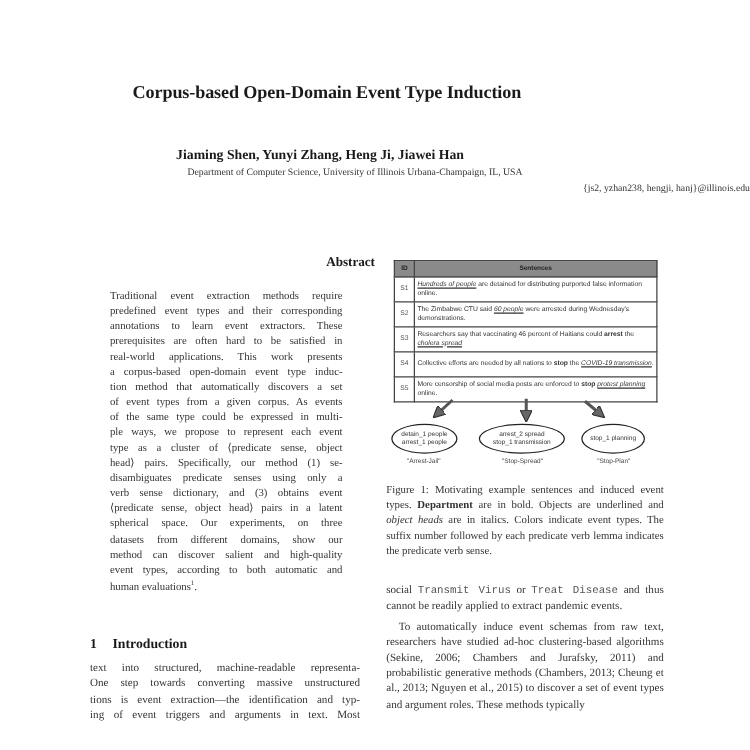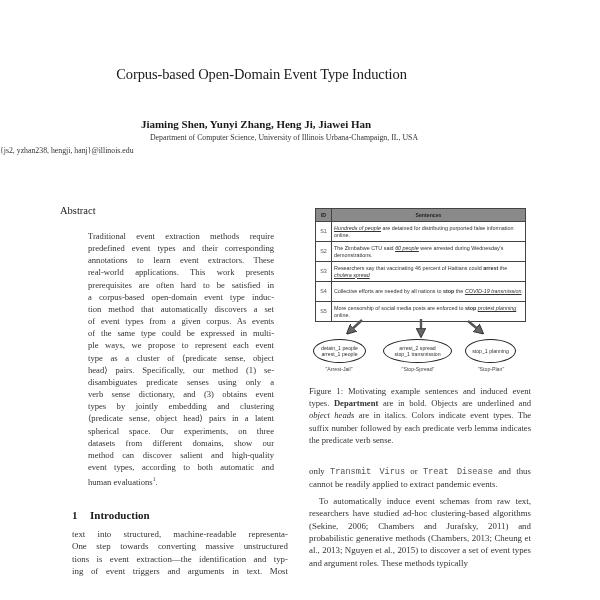--- a/index.html
+++ b/index.html
@@ -1,27 +1,27 @@
 <!DOCTYPE html>
 <html><head>
 <meta charset="utf-8">
 <style>
   html, body { margin: 0; padding: 0; background: #ffffff; }
   body { width: 600px; height: 600px; position: relative; overflow: hidden;
          font-family: "Liberation Serif", "DejaVu Serif", serif; color: #222; }
   .title { position: absolute; left: 0; top: 66px; width: 523px; text-align: center;
-           font-weight: normal; font-size: 14.5px; color: #1a1a1a; letter-spacing: -0.1px; }
+           font-weight: bold; font-size: 14.5px; color: #1a1a1a; letter-spacing: -0.1px; }
   .authors { position: absolute; left: 0; top: 118px; width: 512px; text-align: center;
              font-weight: bold; font-size: 11px; color: #1a1a1a; }
   .affil { position: absolute; left: 0; top: 133px; width: 568px; text-align: center;
            font-size: 7.8px; color: #333; }
-  .email { position: absolute; left: 0; top: 146px; width: 600px; text-align: left;
+  .email { position: absolute; left: 0; top: 146px; width: 600px; text-align: right;
            font-size: 7.8px; color: #333; }
-  .abs-head { position: absolute; left: 60px; width: 240px; top: 205px; text-align: left;
-              font-weight: normal; font-size: 10.5px; color: #1a1a1a; }
+  .abs-head { position: absolute; left: 60px; width: 240px; top: 205px; text-align: right;
+              font-weight: bold; font-size: 10.5px; color: #1a1a1a; }
   .abs-body { position: absolute; left: 88px; width: 186px; top: 230px;
               font-size: 8.6px; line-height: 12.15px; text-align: justify; color: #333; }
   .abs-line { display: block; text-align: justify; text-align-last: justify; white-space: nowrap; }
   .abs-line.last { text-align-last: left; }
   .sec-head { position: absolute; left: 72px; top: 509px; font-weight: bold; font-size: 11px; color: #1a1a1a; }
   .sec-head .num { display: inline-block; width: 18px; }
   .intro { position: absolute; left: 72px; width: 216px; top: 528px;
            font-size: 8.9px; line-height: 12.3px; color: #333; }
   .jline { display: block; text-align: justify; text-align-last: justify; white-space: nowrap; }
 
@@ -54,32 +54,31 @@
 <div class="title">Corpus-based Open-Domain Event Type Induction</div>
 <div class="authors">Jiaming Shen, Yunyi Zhang, Heng Ji, Jiawei Han</div>
 <div class="affil">Department of Computer Science, University of Illinois Urbana-Champaign, IL, USA</div>
 <div class="email">{js2, yzhan238, hengji, hanj}@illinois.edu</div>
 
 <div class="abs-head">Abstract</div>
 <div class="abs-body">
   <span class="abs-line">Traditional event extraction methods require</span>
   <span class="abs-line">predefined event types and their corresponding</span>
   <span class="abs-line">annotations to learn event extractors.  These</span>
+  <span class="abs-line">prerequisites are often hard to be satisfied in</span>
   <span class="abs-line">real-world applications.  This work presents</span>
-  <span class="abs-line">prerequisites are often hard to be satisfied in</span>
   <span class="abs-line">a corpus-based open-domain event type induc-</span>
   <span class="abs-line">tion method that automatically discovers a set</span>
   <span class="abs-line">of event types from a given corpus. As events</span>
   <span class="abs-line">of the same type could be expressed in multi-</span>
   <span class="abs-line">ple ways, we propose to represent each event</span>
   <span class="abs-line">type as a cluster of ⟨predicate sense, object</span>
   <span class="abs-line">head⟩ pairs.  Specifically, our method (1) se-</span>
   <span class="abs-line">disambiguates predicate senses using only a</span>
   <span class="abs-line">verb sense dictionary, and (3) obtains event</span>
-  <span class="abs-line">types by jointly embedding and clustering</span>
   <span class="abs-line">⟨predicate sense, object head⟩ pairs in a latent</span>
   <span class="abs-line">spherical space.  Our experiments, on three</span>
   <span class="abs-line">datasets from different domains, show our</span>
   <span class="abs-line">method can discover salient and high-quality</span>
   <span class="abs-line">event types, according to both automatic and</span>
   <span class="abs-line last"><span>human evaluations</span><sup style="font-size:5.5px">1</sup><span>.</span></span>
 </div>
 
 <div class="sec-head"><span class="num">1</span><span>Introduction</span></div>
 <div class="intro">
@@ -147,15 +146,15 @@
     <span>stop_1 planning</span>
   </div>
   <div class="clabel" style="left:155px;top:48px;width:52px">"Stop-Plan"</div>
 </div>
 
 <div class="caption" style="text-align:justify">
   <span>Figure 1: Motivating example sentences and induced event types. </span><span class="b">Department</span><span> are in bold. Objects are underlined and </span><span class="i">object heads</span><span> are in italics.  Colors indicate event types. The suffix number followed by each predicate verb lemma indicates the predicate verb sense.</span>
 </div>
 
 <div class="right-body" style="text-align:justify">
-  <p style="margin:0"><span>only </span><span class="mono">Transmit Virus</span><span> or </span><span class="mono">Treat Disease</span><span> and thus cannot be readily applied to extract pandemic events.</span></p>
+  <p style="margin:0"><span>social </span><span class="mono">Transmit Virus</span><span> or </span><span class="mono">Treat Disease</span><span> and thus cannot be readily applied to extract pandemic events.</span></p>
   <p class="indent" style="margin:4px 0 0 0">To automatically induce event schemas from raw text, researchers have studied ad-hoc clustering-based algorithms (Sekine, 2006; Chambers and Jurafsky, 2011) and probabilistic generative methods (Chambers, 2013; Cheung et al., 2013; Nguyen et al., 2015) to discover a set of event types and argument roles.  These methods typically</p>
 </div>
 
 </body></html>

